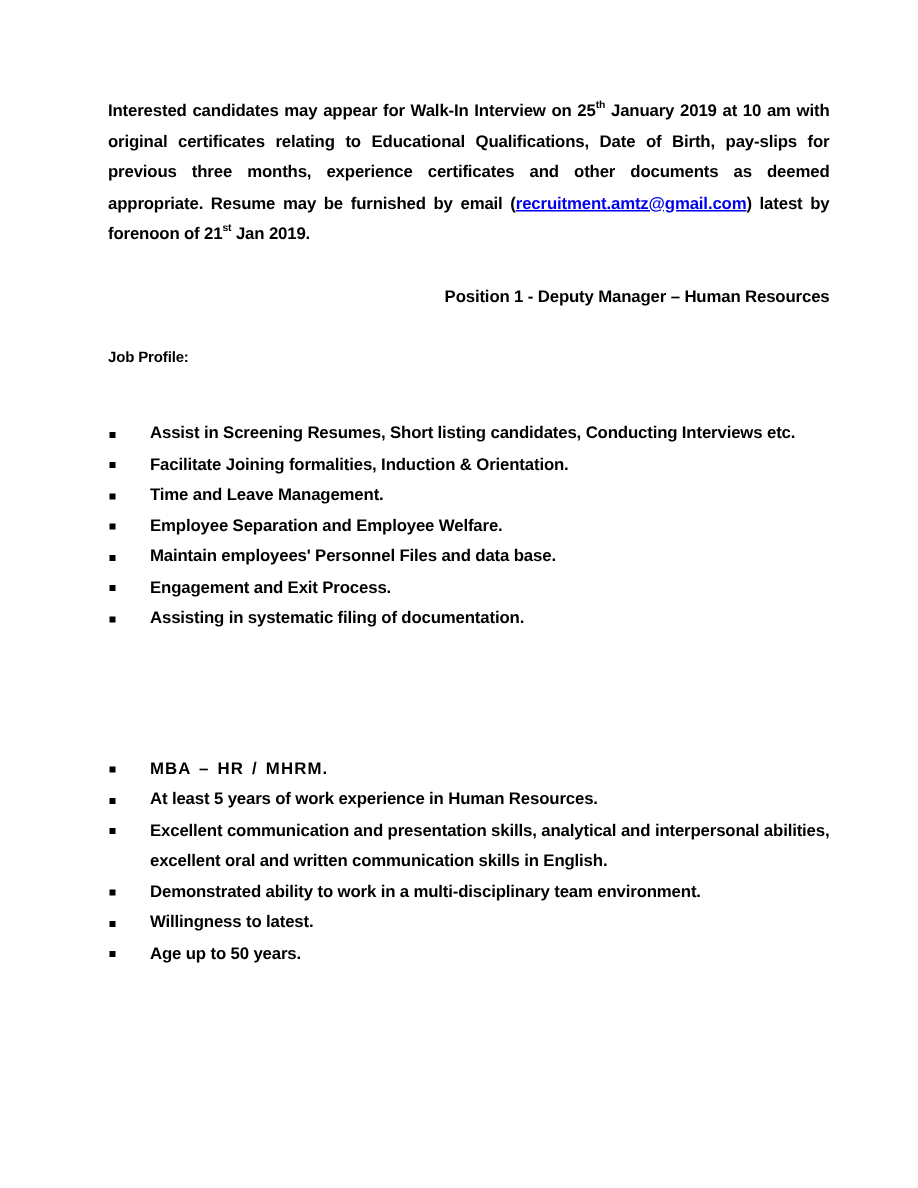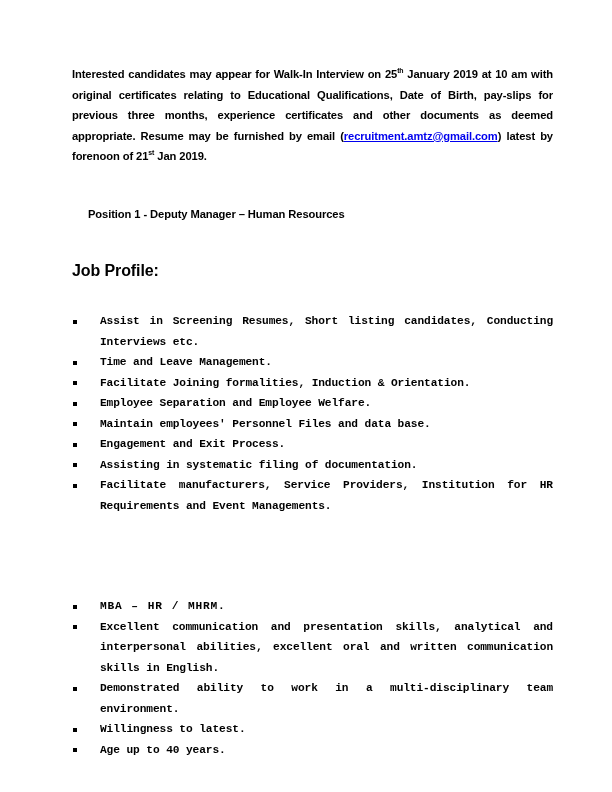--- a/index.html
+++ b/index.html
@@ -40,30 +40,30 @@
   sup {
     font-size: 0.62em;
     vertical-align: super;
     line-height: 0;
   }
   .maillink {
     color: #0000ee;
     text-decoration: underline;
   }
   .center-title {
-    text-align: left;
+    text-align: right;
     font-size: 11.2px;
     font-weight: bold;
     color: #000;
     line-height: 20.5px;
-    margin: 16px;
+    margin: 0;
     letter-spacing: -0.1px;
   }
   .section-head {
-    font-size: 16px;
+    font-size: 10px;
     font-weight: bold;
     color: #000;
     line-height: 20.5px;
     margin: 0;
     letter-spacing: -0.1px;
   }
   .spacer-1 { height: 20.5px; }
   .spacer-2 { height: 21px; }
   .spacer-3 { height: 30px; }
   .spacer-4 { height: 20px; }
@@ -87,21 +87,20 @@
     position: absolute;
     left: 1px;
     top: 8.5px;
     width: 4px;
     height: 4px;
     background: #000000;
     display: block;
   }
   ul.bullets li .txt {
     display: block;
-    font-family: Liberation Mono, monospace;
   }
   ul.bullets li.justify .txt {
     text-align: justify;
     text-align-last: left;
   }
   ul.bullets li.spread .txt {
     letter-spacing: 0.75px;
     word-spacing: 1.5px;
   }
 </style>
@@ -123,71 +122,71 @@
 
     <div class="spacer-3"></div>
 
     <ul class="bullets">
       <li>
           <span class="sq"></span>
           <span class="txt">Assist in Screening Resumes, Short listing candidates, Conducting Interviews etc.</span>
         </li>
       <li>
           <span class="sq"></span>
-          <span class="txt">Time and Leave Management.</span>
+          <span class="txt">Facilitate Joining formalities, Induction &amp; Orientation.</span>
         </li>
       <li>
           <span class="sq"></span>
-          <span class="txt">Facilitate Joining formalities, Induction &amp; Orientation.</span>
+          <span class="txt">Time and Leave Management.</span>
         </li>
       <li>
           <span class="sq"></span>
           <span class="txt">Employee Separation and Employee Welfare.</span>
         </li>
       <li>
           <span class="sq"></span>
           <span class="txt">Maintain employees' Personnel Files and data base.</span>
         </li>
       <li>
           <span class="sq"></span>
           <span class="txt">Engagement and Exit Process.</span>
         </li>
       <li>
           <span class="sq"></span>
           <span class="txt">Assisting in systematic filing of documentation.</span>
         </li>
-      <li class="justify">
-          <span class="sq"></span>
-          <span class="txt">Facilitate manufacturers, Service Providers, Institution for HR Requirements and Event Managements.</span>
-        </li>
     </ul>
 
     <div class="spacer-3"></div>
     <div class="spacer-4"></div>
 
 
     <div class="spacer-3"></div>
 
     <ul class="bullets">
       <li class="spread">
           <span class="sq"></span>
           <span class="txt">MBA – HR / MHRM.</span>
+        </li>
+      <li>
+          <span class="sq"></span>
+          <span class="txt">At least 5 years of work experience in Human Resources.</span>
         </li>
       <li class="justify">
           <span class="sq"></span>
           <span class="txt">Excellent communication and presentation skills, analytical and interpersonal abilities, excellent oral and written communication skills in English.</span>
         </li>
       <li>
           <span class="sq"></span>
           <span class="txt">Demonstrated ability to work in a multi-disciplinary team environment.</span>
         </li>
       <li>
           <span class="sq"></span>
           <span class="txt">Willingness to latest.</span>
         </li>
       <li>
           <span class="sq"></span>
-          <span class="txt">Age up to 40 years.</span>
+          <span class="txt">Age up to 50 years.</span>
         </li>
     </ul>
 
   </div>
 </div>
 
 </body></html>

